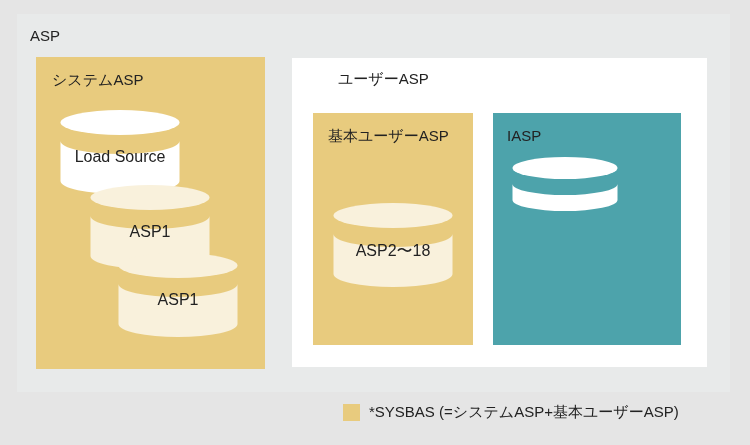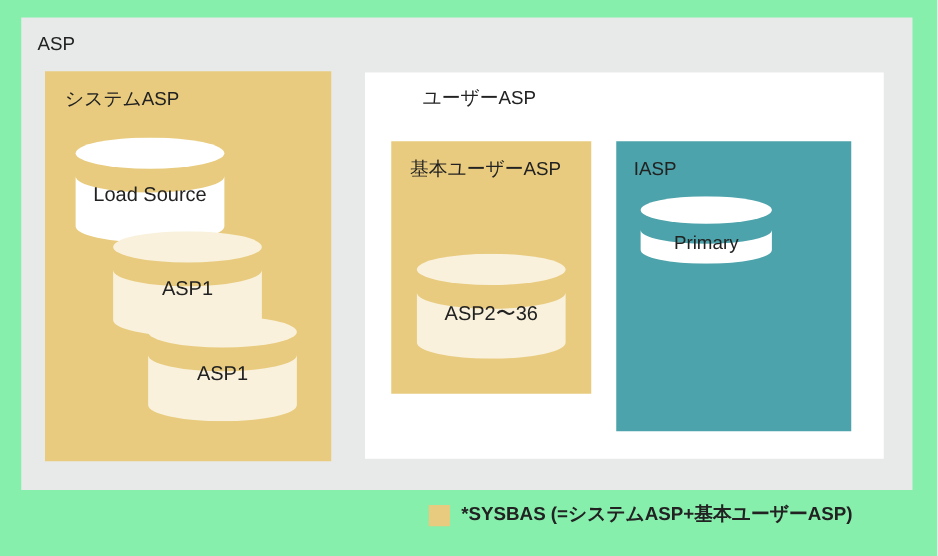--- a/index.html
+++ b/index.html
@@ -14,21 +14,21 @@
   * { margin:0; padding:0; box-sizing:border-box; }
   html,body { background:#ffffff; }
   body {
     font-family: "Liberation Sans", "DejaVu Sans", sans-serif;
     color: var(--text-color);
   }
   .page {
     position: relative;
     width: 750px;
     height: 445px;
-    background: #86efac;
+    background: #e5e5e5;
     overflow: hidden;
   }
   .outer-box {
     position: absolute;
     left: 17px; top: 14px;
     width: 713px; height: 378px;
     background: var(--outer-bg);
   }
   .box-label {
     position: absolute;
@@ -45,21 +45,21 @@
   }
   .user-asp-box {
     position: absolute;
     left: 275px; top: 44px;
     width: 415px; height: 309px;
     background: #ffffff;
   }
   .basic-user-asp-box {
     position: absolute;
     left: 21px; top: 55px;
-    width: 160px; height: 202px;
+    width: 160px; height: 232px;
     background: var(--tan);
   }
   .iasp-box {
     position: absolute;
     left: 201px; top: 55px;
     width: 188px; height: 232px;
     background: var(--teal);
   }
   .cyl { position: absolute; }
   .cyl svg { display: block; }
@@ -75,21 +75,20 @@
   .cyl.small .cyl-label { top: 29px; font-size: 15px; }
   .cyl.fill-white svg ellipse, .cyl.fill-white svg path { fill: var(--cyl-white); }
   .cyl.fill-cream svg ellipse, .cyl.fill-cream svg path { fill: var(--cream); }
   .cyl.fill-blue  svg ellipse, .cyl.fill-blue  svg path { fill: var(--light-blue); }
   .legend {
     position: absolute;
     left: 343px; top: 403px;
     display: flex;
     align-items: center;
     gap: 9px;
-    font-weight: bold;
   }
   .legend-swatch {
     width: 17px; height: 17px;
     background: var(--tan);
     flex: 0 0 auto;
   }
   .legend-text {
     font-size: 15px;
     line-height: 18px;
     color: var(--text-color);
@@ -136,33 +135,32 @@
       <span class="box-label" style="left:16px; top:12px;margin-left:30px;">ユーザーASP</span>
 
       <div class="basic-user-asp-box">
         <span class="box-label" style="left:15px; top:14px;">基本ユーザーASP</span>
 
         <div class="cyl big fill-cream" style="left:20px; top:90px;">
           <svg width="120" height="84" viewBox="0 0 120 84">
             <ellipse cx="60" cy="12.5" rx="59.5" ry="12.5"></ellipse>
             <path d="M0.5 31 A59.5 13 0 0 0 119.5 31 L119.5 71 A59.5 13 0 0 1 0.5 71 Z"></path>
           </svg>
-          <span class="cyl-label">ASP2〜36</span>
+          <span class="cyl-label">ASP2〜18</span>
         </div>
       </div>
 
       <div class="iasp-box">
         <span class="box-label" style="left:14px; top:14px;">IASP</span>
 
         <div class="cyl small fill-white" style="left:19px; top:44px;">
           <svg width="106" height="54" viewBox="0 0 106 54">
             <ellipse cx="53" cy="11" rx="52.5" ry="11"></ellipse>
             <path d="M0.5 27 A52.5 11 0 0 0 105.5 27 L105.5 43 A52.5 11 0 0 1 0.5 43 Z"></path>
           </svg>
-          <span class="cyl-label">Primary</span>
         </div>
 
 
       </div>
     </div>
   </div>
 
   <div class="legend">
     <span class="legend-swatch"></span>
     <span class="legend-text">*SYSBAS (=システムASP+基本ユーザーASP)</span>

